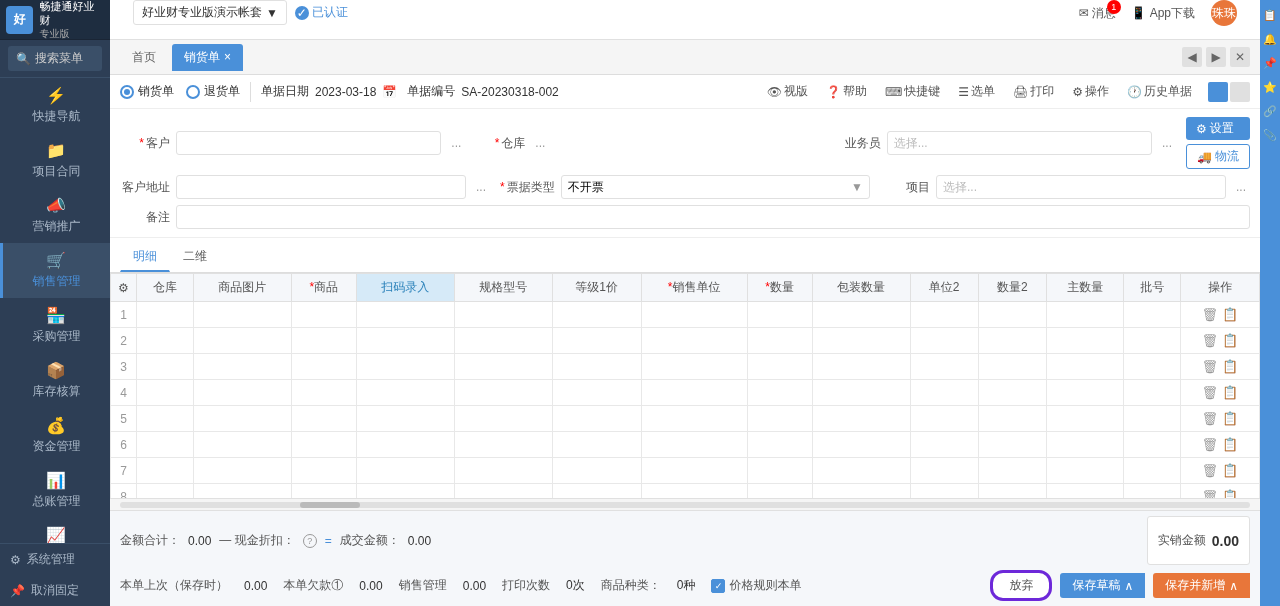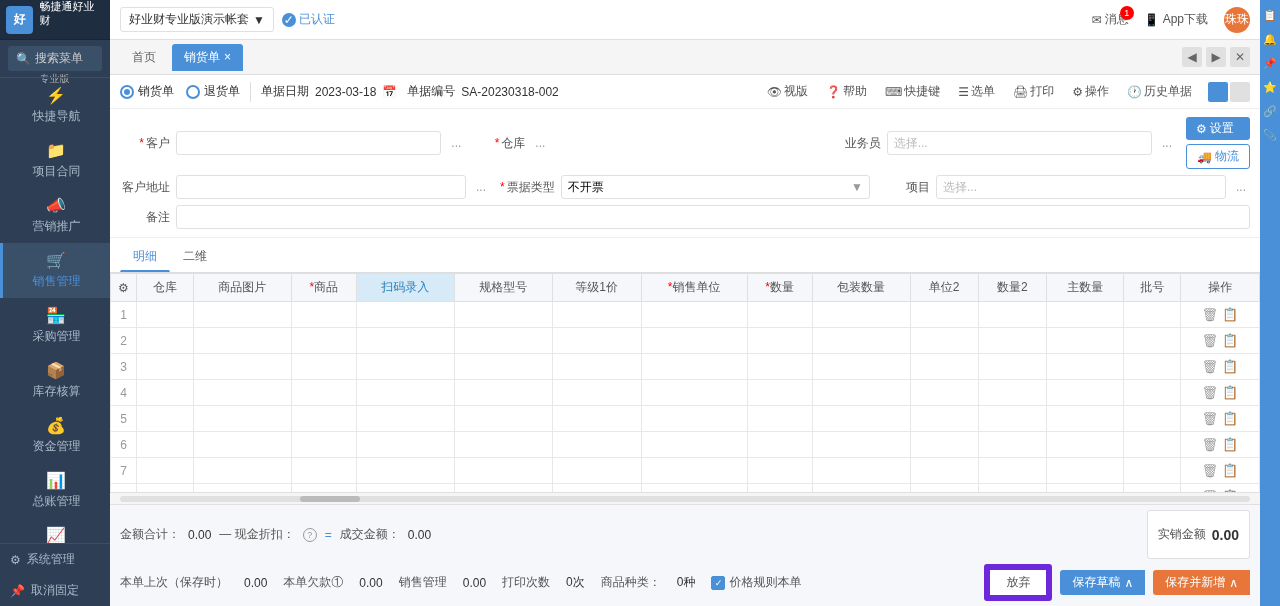--- a/index.html
+++ b/index.html
@@ -2,35 +2,35 @@
 <html><head>
   <meta charset="utf-8">
   <style>
     * { box-sizing: border-box; margin: 0; padding: 0; font-family: 'Microsoft YaHei', Arial, sans-serif; font-size: 12px; }
     body { width: 1280px; height: 606px; overflow: hidden; background: #f0f2f5; display: flex; }
 
     
     .sidebar { width: 110px; background: #2d3e55; color: #ccc; display: flex; flex-direction: column; height: 606px; flex-shrink: 0; }
     .sidebar-logo { background: #1e2d40; padding: 8px 6px; display: flex; align-items: center; gap: 6px; color: #fff; font-size: 11px; border-bottom: 1px solid #1a2535; height: 40px; }
     .logo-icon { width: 28px; height: 28px; background: #4a90d9; border-radius: 4px; display: flex; align-items: center; justify-content: center; color: white; font-size: 10px; font-weight: bold; }
-    .logo-text { font-size: 11px; color: #fff; line-height: 1.3; margin-top: 45px; }
+    .logo-text { font-size: 11px; color: #fff; line-height: 1.3; }
     .sidebar-search { padding: 6px 8px; border-bottom: 1px solid #3a4f68; }
     .sidebar-search-btn { width: 100%; background: #3a4f68; border: none; color: #ccc; padding: 4px 8px; border-radius: 3px; cursor: pointer; display: flex; align-items: center; gap: 4px; font-size: 11px; }
     .sidebar-item { display: flex; flex-direction: column; align-items: center; padding: 8px 4px; cursor: pointer; color: #aab8c8; font-size: 11px; gap: 3px; border-left: 3px solid transparent; }
     .sidebar-item.active { background: #3a4f68; color: #4a90d9; border-left: 3px solid #4a90d9; }
     .sidebar-item .icon { font-size: 16px; }
     .sidebar-nav { flex: 1; overflow-y: auto; }
     .sidebar-bottom { border-top: 1px solid #3a4f68; }
     .sidebar-bottom-item { display: flex; align-items: center; gap: 6px; padding: 7px 10px; cursor: pointer; color: #aab8c8; font-size: 11px; }
 
     
     .main { flex: 1; display: flex; flex-direction: column; height: 606px; overflow: hidden; }
 
     
-    .topbar { background: #fff; border-bottom: 1px solid #e0e0e0; height: 40px; display: flex; align-items: center; justify-content: space-between; padding: 0 10px; flex-shrink: 0; }
+    .topbar { background: #fff; border-bottom: 1px solid #e0e0e0; height: 40px; display: flex; align-items: flex-start; justify-content: space-between; padding: 0 23px; flex-shrink: 0; }
     .topbar-left { display: flex; align-items: center; gap: 8px; }
     .company-select { display: flex; align-items: center; gap: 4px; padding: 3px 8px; border: 1px solid #e0e0e0; border-radius: 3px; cursor: pointer; color: #333; font-size: 12px; }
     .certified { display: flex; align-items: center; gap: 3px; color: #4a90d9; font-size: 12px; }
     .cert-dot { width: 14px; height: 14px; background: #4a90d9; border-radius: 50%; display: flex; align-items: center; justify-content: center; color: white; font-size: 9px; }
     .topbar-right { display: flex; align-items: center; gap: 16px; }
     .topbar-action { display: flex; align-items: center; gap: 3px; color: #555; cursor: pointer; font-size: 12px; position: relative; }
     .badge { position: absolute; top: -5px; right: -5px; background: red; color: white; border-radius: 50%; width: 14px; height: 14px; font-size: 9px; display: flex; align-items: center; justify-content: center; }
     .avatar { width: 26px; height: 26px; background: #e8763a; border-radius: 50%; display: flex; align-items: center; justify-content: center; color: white; font-size: 11px; }
 
     
@@ -98,21 +98,21 @@
     
     .footer { background: #f5f7fa; border-top: 1px solid #e0e0e0; padding: 5px 10px; flex-shrink: 0; }
     .footer-top { display: flex; align-items: center; gap: 8px; margin-bottom: 5px; color: #555; font-size: 12px; }
     .footer-top .amount { color: #333; font-weight: 500; }
     .footer-top .help-icon { width: 14px; height: 14px; border: 1px solid #999; border-radius: 50%; display: flex; align-items: center; justify-content: center; font-size: 9px; color: #999; cursor: pointer; }
     .footer-top .eq-icon { color: #4a90d9; }
     .realized-amount { margin-left: auto; display: flex; align-items: center; gap: 6px; background: #fff; border: 1px solid #e0e0e0; border-radius: 3px; padding: 15px 10px; }
     .footer-bottom { display: flex; align-items: center; gap: 16px; color: #555; font-size: 12px; }
     .footer-bottom .val { color: #333; }
     .footer-right { margin-left: auto; display: flex; align-items: center; gap: 8px; }
-    .btn-abandon { background: #fff; border: 6px solid #6d28d9; color: #555; padding: 4px 16px; border-radius: 3px; cursor: pointer; font-size: 12px; }
+    .btn-abandon { background: #fff; border: 3px solid #6d28d9; color: #555; padding: 4px 16px; border-radius: 13px; cursor: pointer; font-size: 12px; }
     .btn-save-draft { background: #4a90d9; color: white; border: none; padding: 4px 12px; border-radius: 3px 0 0 3px; cursor: pointer; font-size: 12px; display: flex; align-items: center; gap: 4px; }
     .btn-save-new { background: #e8763a; color: white; border: none; padding: 4px 12px; border-radius: 3px 0 0 3px; cursor: pointer; font-size: 12px; display: flex; align-items: center; gap: 4px; }
     .checkbox-group { display: flex; align-items: center; gap: 4px; }
     .checkbox-box { width: 14px; height: 14px; border: 1px solid #4a90d9; background: #4a90d9; display: flex; align-items: center; justify-content: center; border-radius: 2px; }
     .checkbox-box::after { content: '✓'; color: white; font-size: 9px; }
 
     
     .right-panel { width: 20px; background: #4a90d9; display: flex; flex-direction: column; align-items: center; padding: 4px 0; gap: 2px; flex-shrink: 0; }
     .right-panel-icon { width: 18px; height: 22px; display: flex; align-items: center; justify-content: center; color: white; font-size: 11px; cursor: pointer; border-radius: 2px; }
     .right-panel-icon.active { background: rgba(255,255,255,0.3); }

